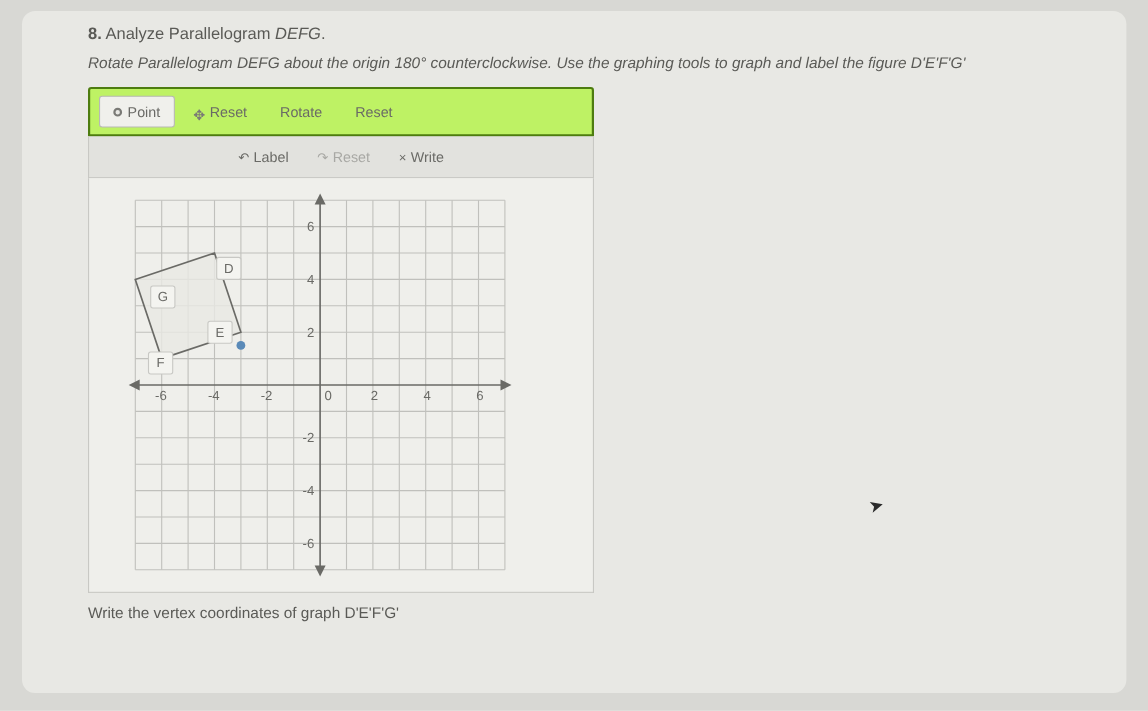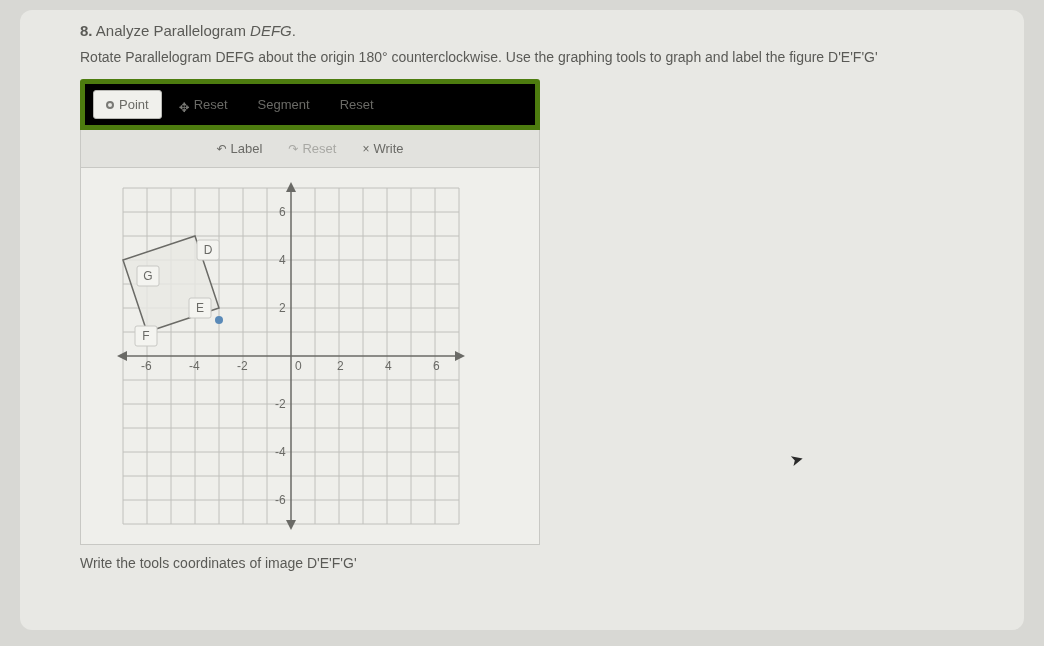--- a/index.html
+++ b/index.html
@@ -16,27 +16,27 @@
     background: #e8e8e4;
     margin: 10px 20px 0 20px;
     padding: 12px 20px 10px 60px;
     border-radius: 12px;
     min-height: 620px;
     position: relative;
   }
   .q-header { font-size: 15px; color: #5a5a56; margin-bottom: 10px; }
   .q-header .num { font-weight: bold; }
   .q-header .it { font-style: italic; }
-  .q-sub { font-size: 14px; color: #5a5a56; margin-bottom: 14px; }
+  .q-sub { font-size: 14px; color: #5a5a56; margin-bottom: 14px; font-style: italic; }
   .tool-panel { width: 460px; }
   .tool-row {
     display: flex;
     align-items: center;
-    background: #000000;
-    border: 5px solid #4d7c0f;
+    background: #bef264;
+    border: 2px solid #4d7c0f;
     border-radius: 3px 3px 0 0;
     padding: 6px 8px;
     gap: 4px;
     font-size: 13px;
     color: #6a6a66;
     margin-top: 12px;
   }
   .tool-btn {
     display: flex;
     align-items: center;
@@ -110,21 +110,21 @@
     <div class="tool-row">
       <div class="tool-btn active">
         <span class="tool-icon point-icon"></span>
         <span>Point</span>
       </div>
       <div class="tool-btn">
         <span class="tool-icon move-icon"></span>
         <span>Reset</span>
       </div>
       <div class="tool-btn">
-        <span>Segment</span>
+        <span>Rotate</span>
       </div>
       <div class="tool-btn">
         <span>Reset</span>
       </div>
     </div>
 
     <div class="action-row">
       <div class="action-btn">
         <span class="act-icon">↶</span>
         <span>Label</span>
@@ -217,18 +217,18 @@
           <rect class="vertex-lbl" x="14" y="78" width="22" height="20" rx="2"></rect>
           <text class="vertex-txt" x="25" y="92">G</text>
         </g>
 
         <circle class="dot" cx="96" cy="132" r="4"></circle>
       </svg>
     </div>
   </div>
 
   <div class="footer-q">
-    <span>Write the tools coordinates of image </span><span class="it">D'E'F'G'</span>
+    <span>Write the vertex coordinates of graph </span><span class="it">D'E'F'G'</span>
   </div>
 
 </div>
 
 <div class="cursor-arrow">➤</div>
 
 </body></html>

